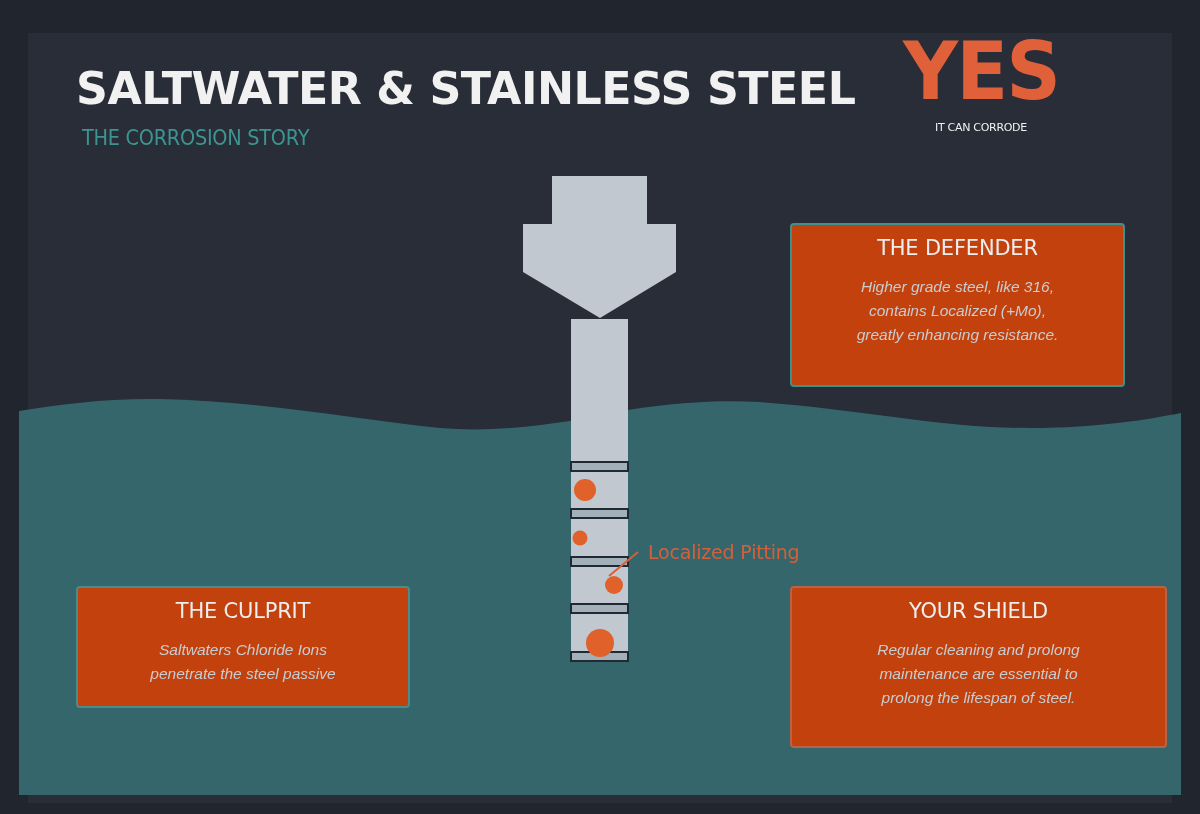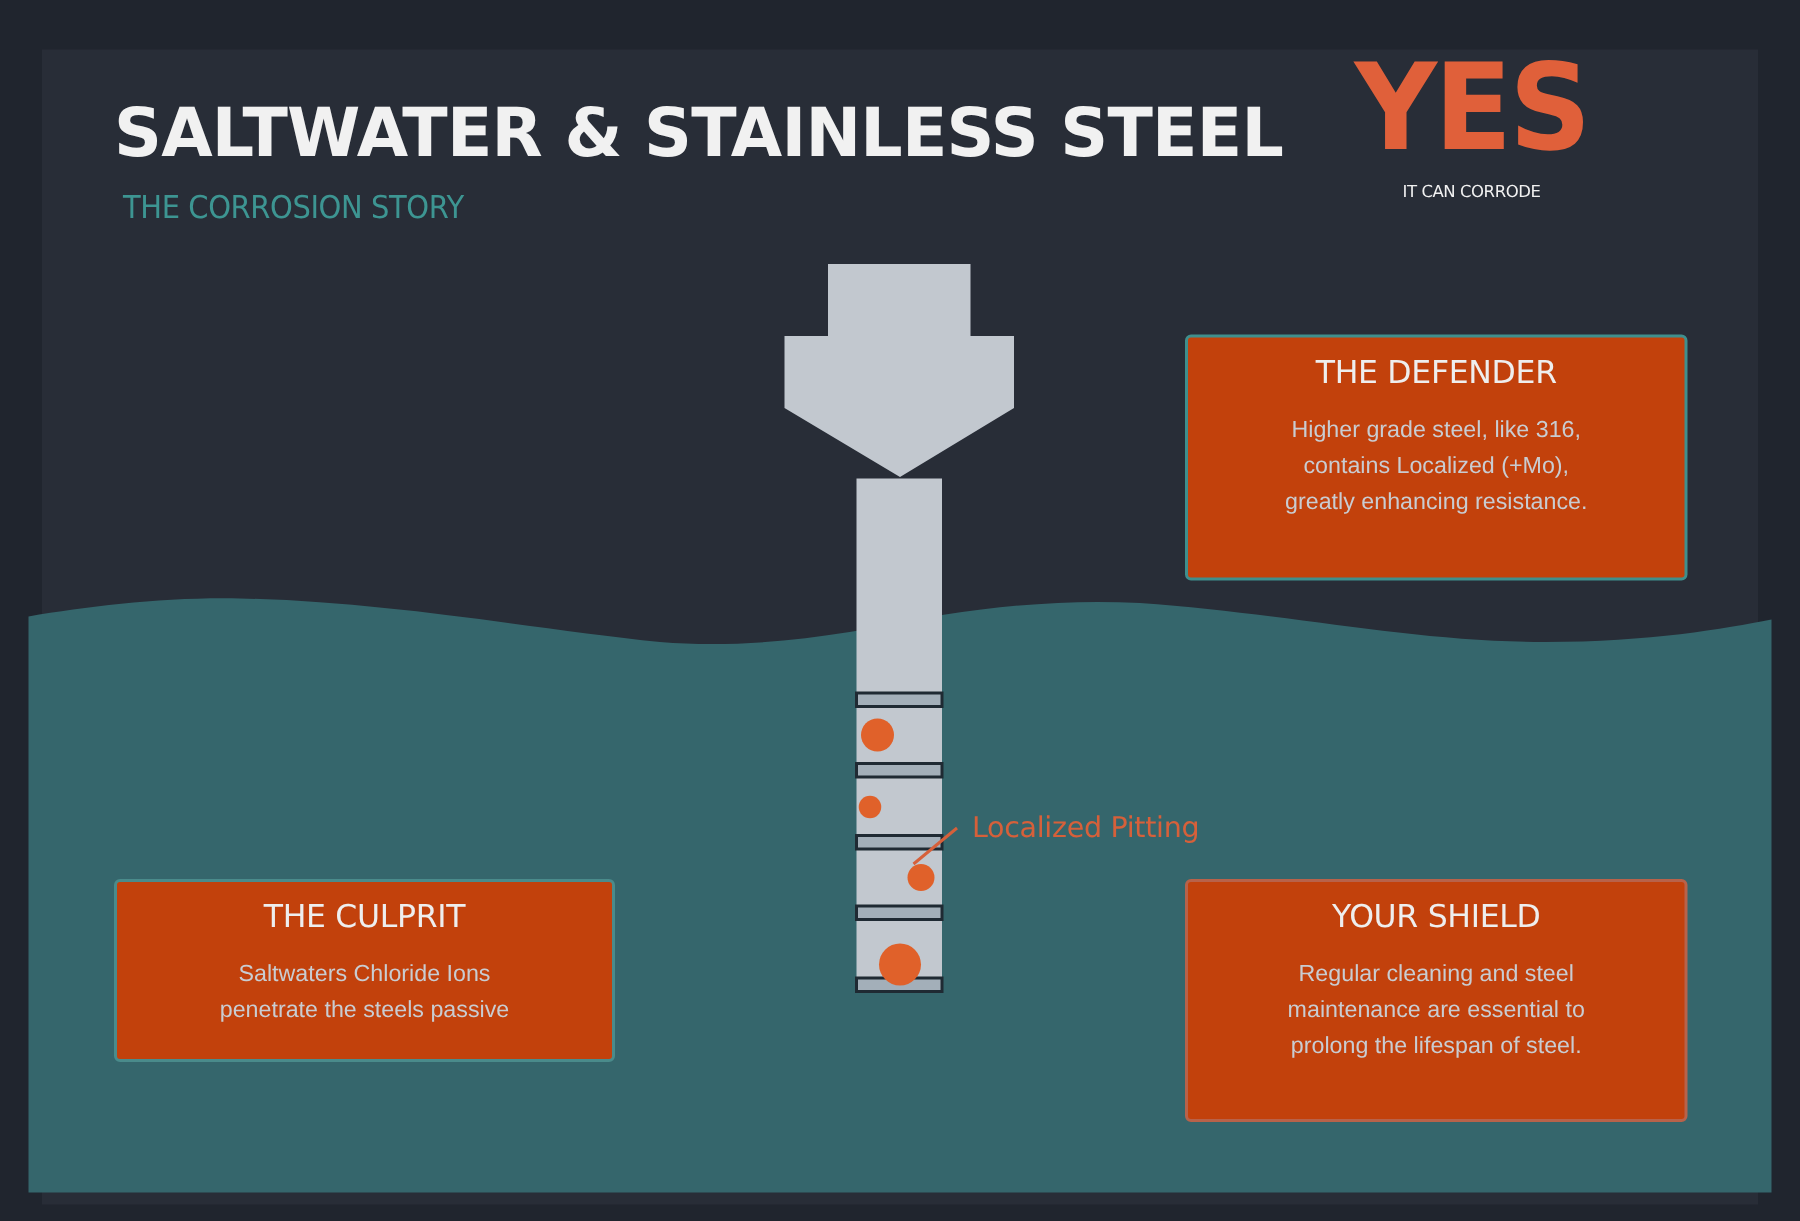--- a/index.html
+++ b/index.html
@@ -46,21 +46,21 @@
   .card.shield { border-color: #b8624a; }
   .card-title {
     margin-top: 11px; font-family: "DejaVu Sans", sans-serif;
     font-size: 21px; color: #eeeeee; letter-spacing: -0.2px;
   }
   .card-body {
     margin: 15px auto 0; width: 260px;
     font-family: "Liberation Sans", sans-serif; font-size: 15.5px;
     line-height: 24px; color: #c9ccd1;
   }
-  .card-body span { display: block; white-space: nowrap; }
+  .card-body span { display: block; white-space: nowrap; font-style: italic; }
   .pit-label {
     position: absolute; left: 648px; top: 541px;
     font-family: "DejaVu Sans", sans-serif; font-size: 19px;
     color: #d6603a; white-space: nowrap; letter-spacing: -0.2px;
   }
 </style>
 </head>
 <body>
 
 <div class="panel"></div>
@@ -105,24 +105,24 @@
     <span>Higher grade steel, like 316,</span>
     <span>contains Localized (+Mo),</span>
     <span>greatly enhancing resistance.</span>
   </div>
 </div>
 
 <div class="card culprit" style="left:76px; top:586px; width:334px; height:122px;">
   <div class="card-title">THE CULPRIT</div>
   <div class="card-body">
     <span>Saltwaters Chloride Ions</span>
-    <span>penetrate the steels passive</span>
+    <span>penetrate the steel passive</span>
   </div>
 </div>
 
-<div class="card shield" style="left:790px; top:586px; width:335px; height:162px;">
+<div class="card shield" style="left:790px; top:586px; width:377px; height:162px;">
   <div class="card-title">YOUR SHIELD</div>
   <div class="card-body">
-    <span>Regular cleaning and steel</span>
+    <span>Regular cleaning and prolong</span>
     <span>maintenance are essential to</span>
     <span>prolong the lifespan of steel.</span>
   </div>
 </div>
 
 </body></html>

